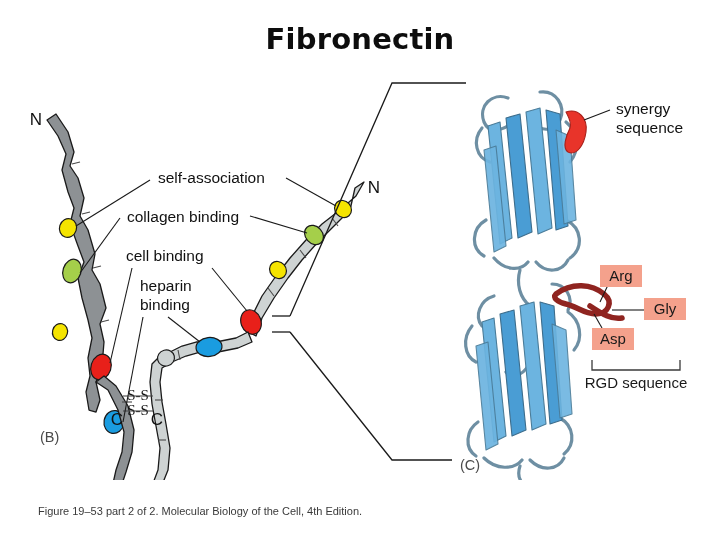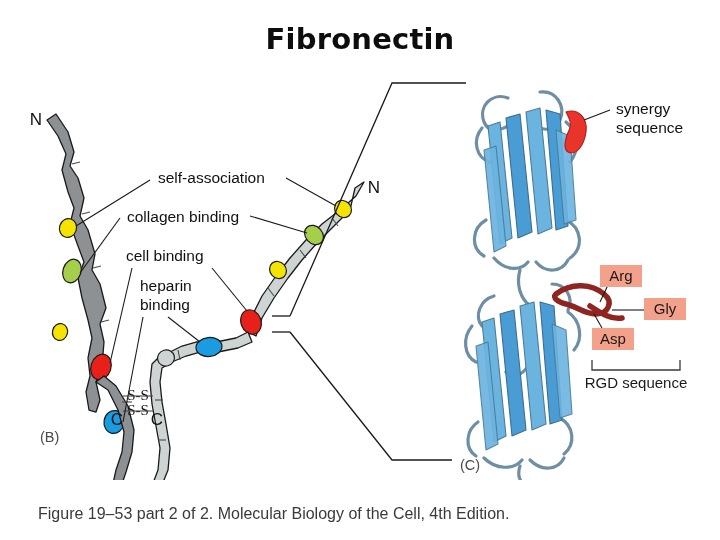--- a/index.html
+++ b/index.html
@@ -32,21 +32,21 @@
     left: 0;
     top: 70px;
     width: 720px;
     height: 410px;
   }
   #figure-caption {
     position: absolute;
     left: 38px;
     top: 505px;
     font-family: "Liberation Sans", sans-serif;
-    font-size: 16px;
+    font-size: 11px;
     color: #3a3a3a;
     white-space: nowrap;
   }
   svg { display: block; }
   .lbl {
     font-family: "Liberation Sans", sans-serif;
     fill: #111111;
   }
   .lbl-main { font-size: 15.5px; }
   .lbl-term { font-size: 17px; }

